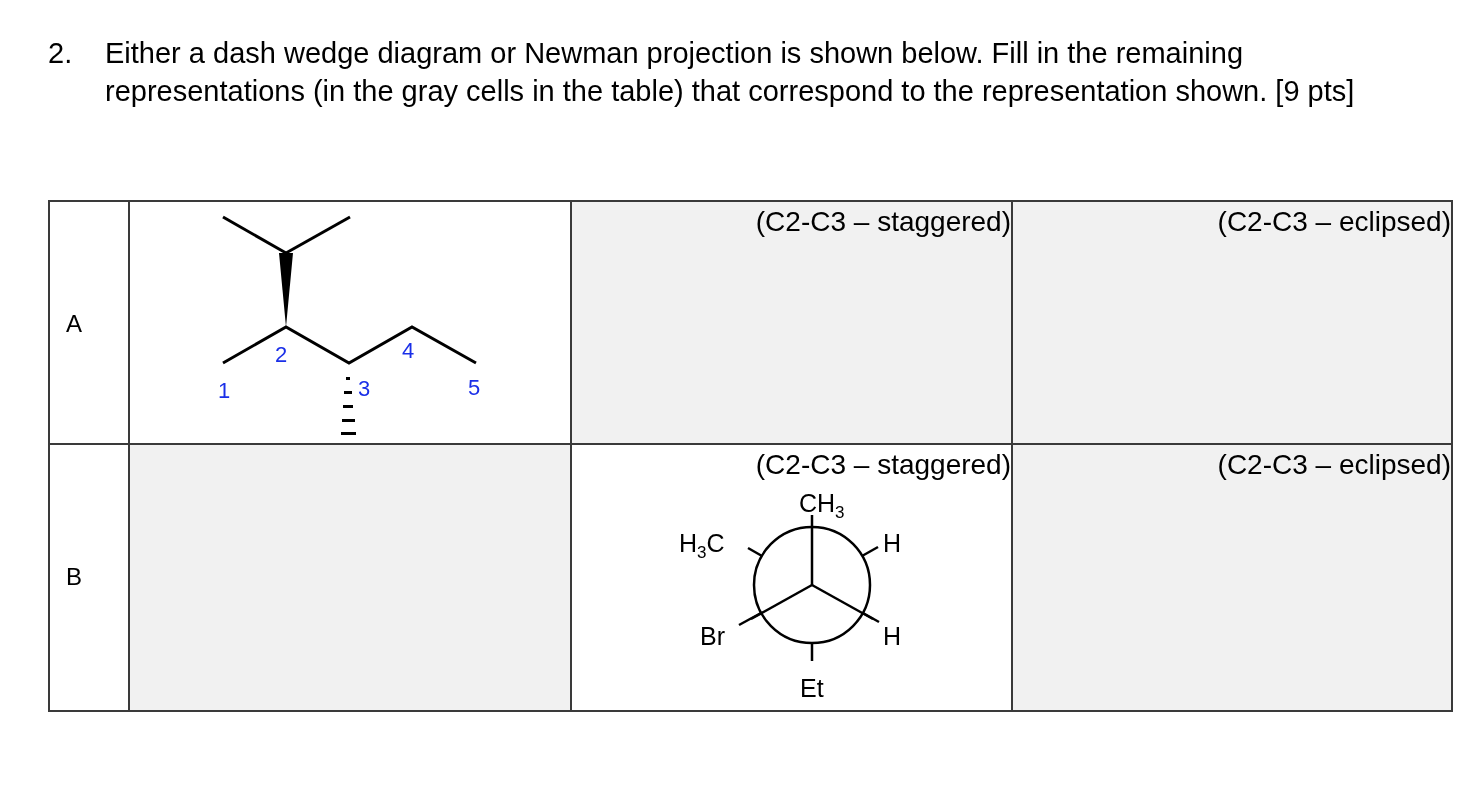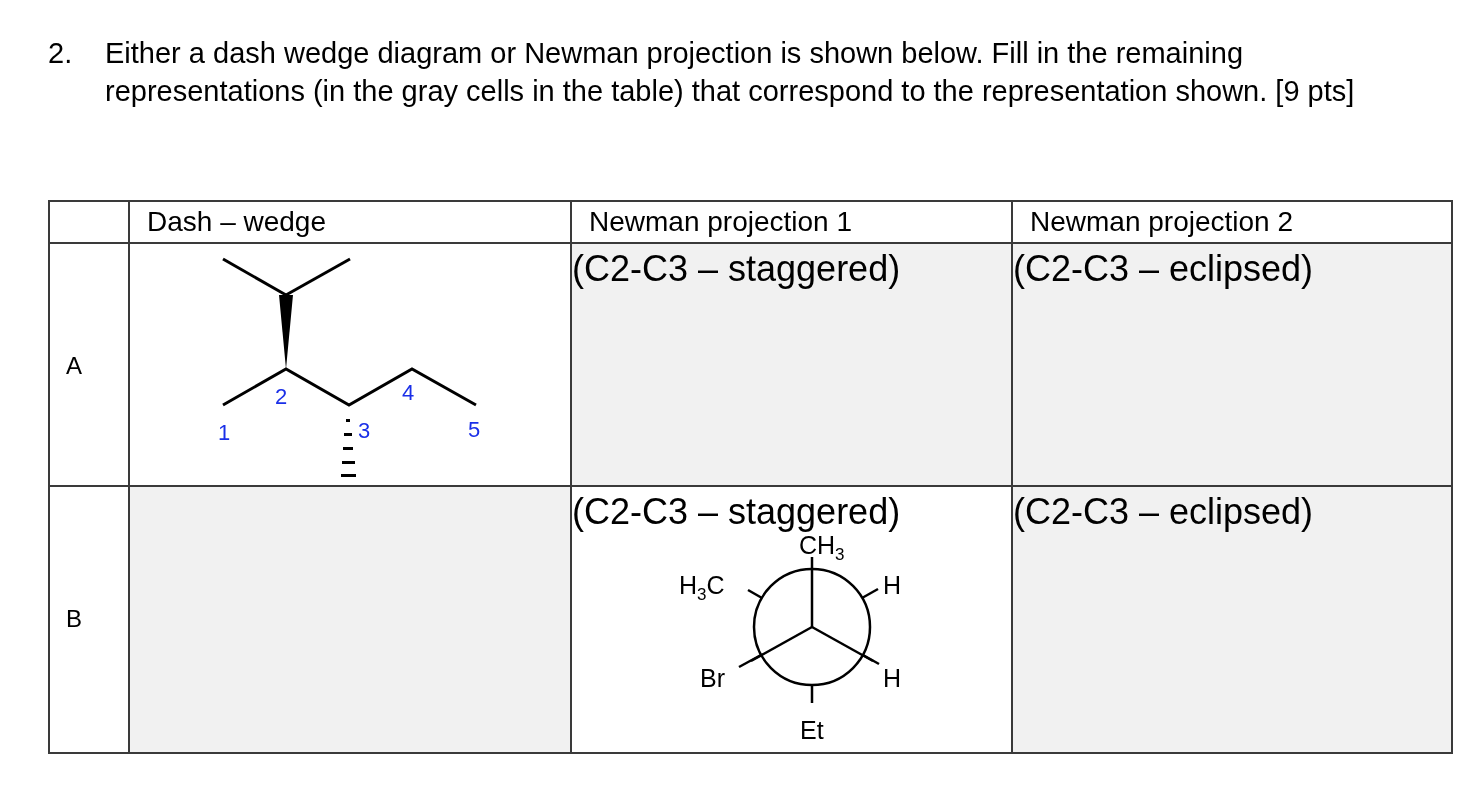--- a/index.html
+++ b/index.html
@@ -10,51 +10,39 @@
   .question .txt { position: absolute; left: 57px; top: 0; width: 1330px; }
   table.grid { position: absolute; left: 48px; top: 200px; border-collapse: collapse; table-layout: fixed; }
   table.grid td { border: 2px solid #3a3a3a; padding: 0; vertical-align: top; position: relative; }
   .hdr td { height: 40px; font-size: 28px; }
   .hdr .lbl { position: absolute; left: 17px; top: 4px; white-space: nowrap; }
   .rowA td { height: 241px; }
   .rowB td { height: 265px; }
   .gray { background: #f1f1f1; }
   .rowlabel { font-size: 24px; text-align: left; }
   .rowlabel span { position: absolute; left: 16px; }
-  .sub { position: absolute; left: 0; right: 0; top: 4px; text-align: left; font-size: 36px; white-space: nowrap; }
+  .sub { position: absolute; left: 0; right: 0; top: 4px; text-align: right; font-size: 28px; white-space: nowrap; }
   svg text { font-family: "Liberation Sans", "DejaVu Sans", sans-serif; }
 </style>
 </head>
 <body>
 
 <div class="question">
   <span class="num">2.</span>
   <span class="txt">Either a dash wedge diagram or Newman projection is shown below. Fill in the remaining representations (in the gray cells in the table) that correspond to the representation shown. [9 pts]</span>
 </div>
 
 <table class="grid">
   <colgroup>
     <col style="width:80px">
       <col style="width:442px">
       <col style="width:441px">
       <col style="width:440px">
   </colgroup>
   <tbody>
-      <tr class="hdr">
-    <td></td>
-    <td>
-          <span class="lbl">Dash – wedge</span>
-        </td>
-    <td>
-          <span class="lbl">Newman projection 1</span>
-        </td>
-    <td>
-          <span class="lbl">Newman projection 2</span>
-        </td>
-  </tr>
 
   <tr class="rowA">
     <td class="rowlabel">
           <span style="top:108px">A</span>
         </td>
     <td>
       <svg width="440" height="241" viewBox="0 0 440 241" style="position:absolute;left:0;top:0">
 
         <line x1="93" y1="15" x2="156" y2="51" stroke="#000" stroke-width="3"></line>
         <line x1="156" y1="51" x2="220" y2="15" stroke="#000" stroke-width="3"></line>

